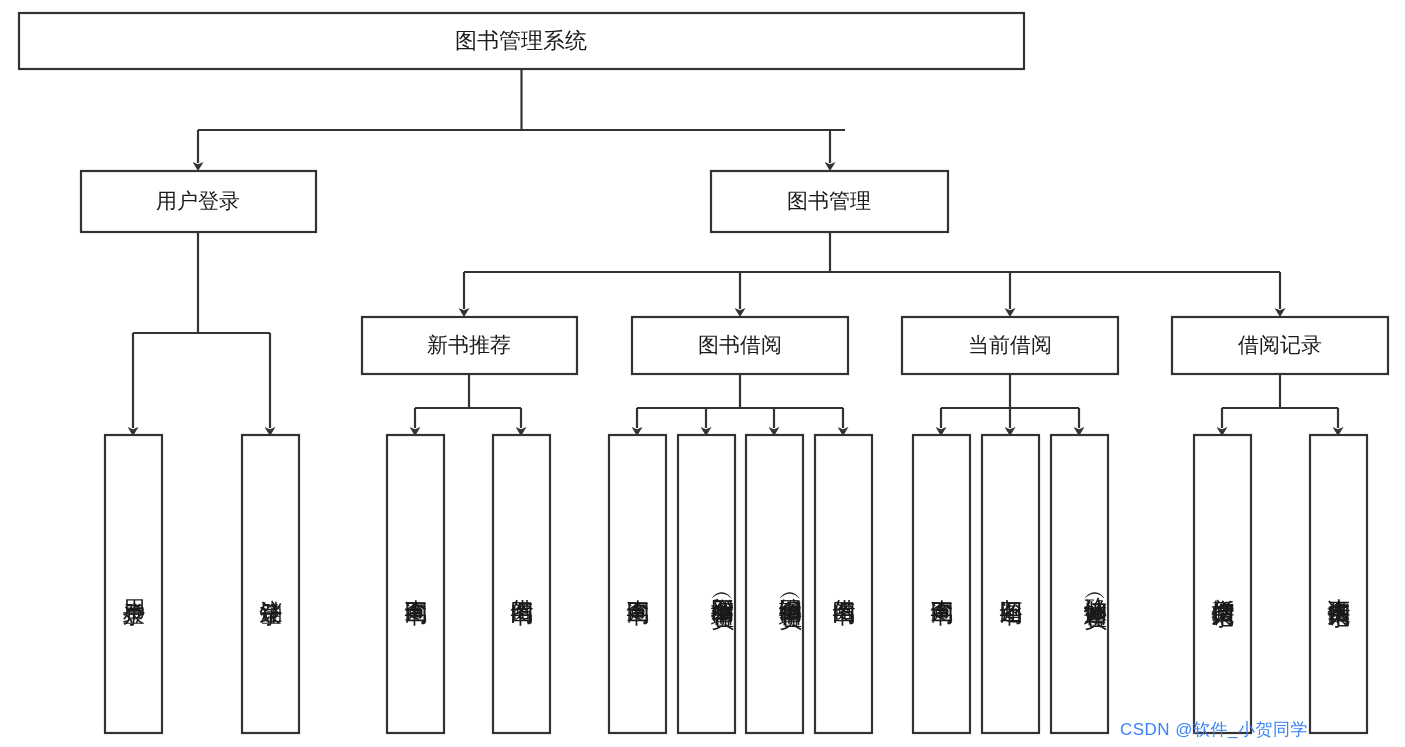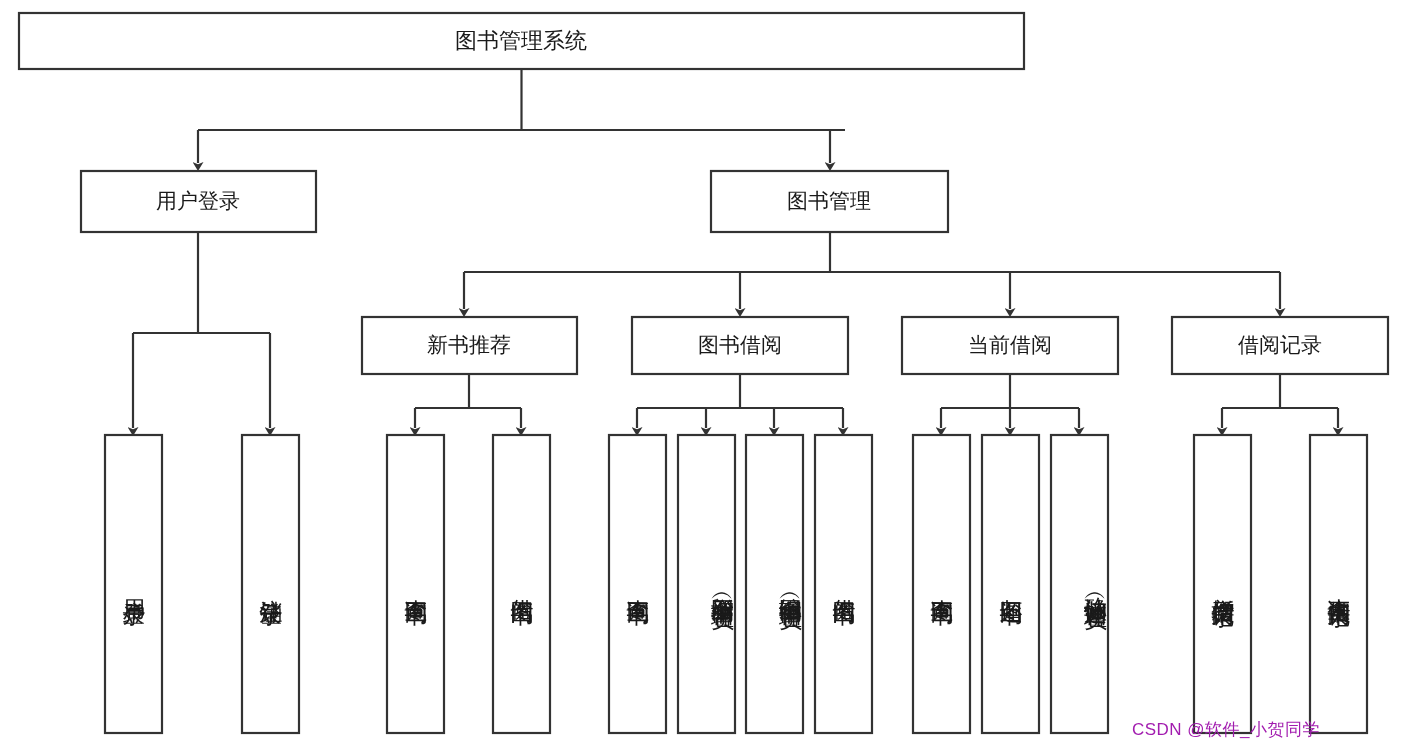--- a/index.html
+++ b/index.html
@@ -70,25 +70,25 @@
     align-items: flex-start;
     justify-content: center;
     white-space: nowrap;
     pointer-events: none;
   }
   .vlabel.centered {
     align-items: center;
   }
   #watermark {
     position: absolute;
-    right: 8px;
+    right: 20px;
     bottom: 6px;
     font-family: "Liberation Sans", "DejaVu Sans", sans-serif;
     font-size: 17px;
-    color: #a21caf;
+    color: #3b82f6;
     letter-spacing: 0.5px;
     white-space: nowrap;
     user-select: none;
   }
 </style>
 </head>
 <body>
 
 <div id="diagram-root">
 

